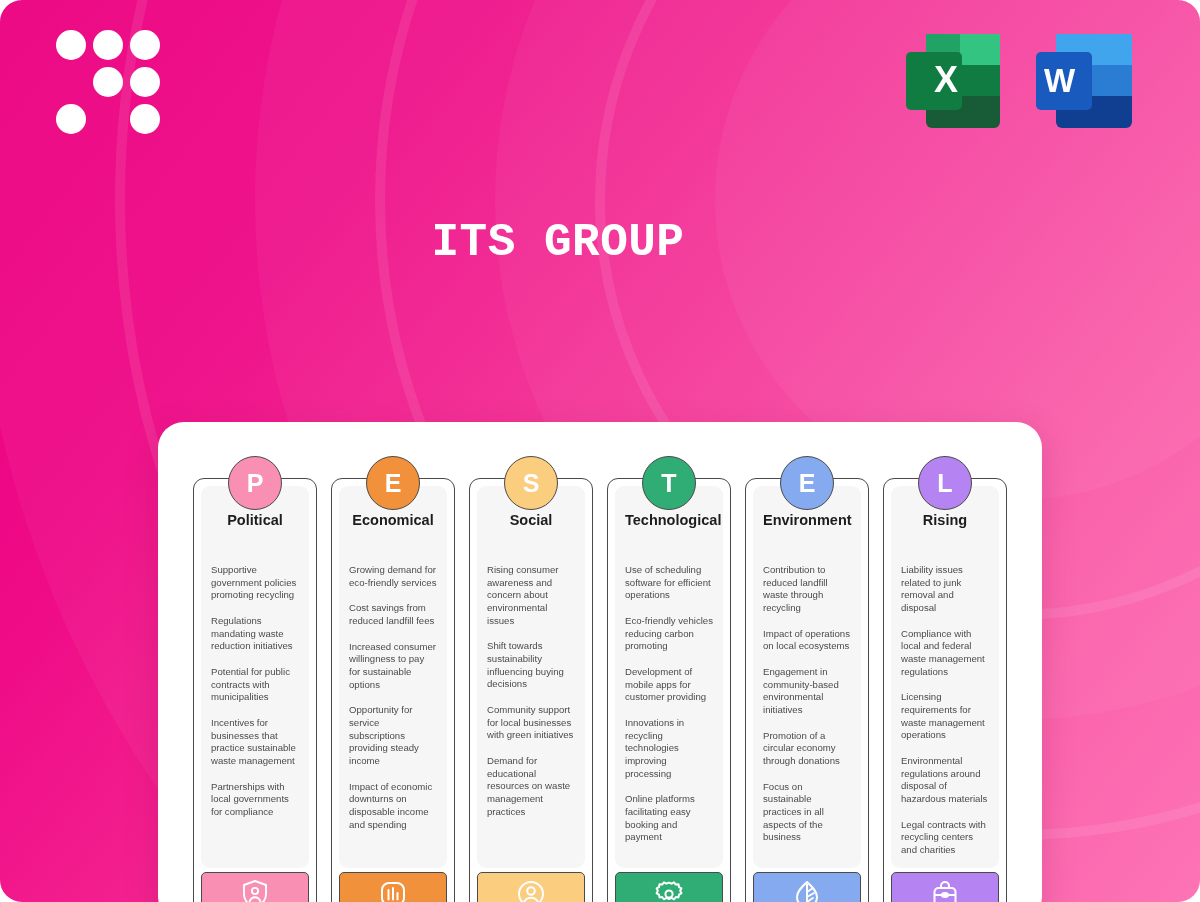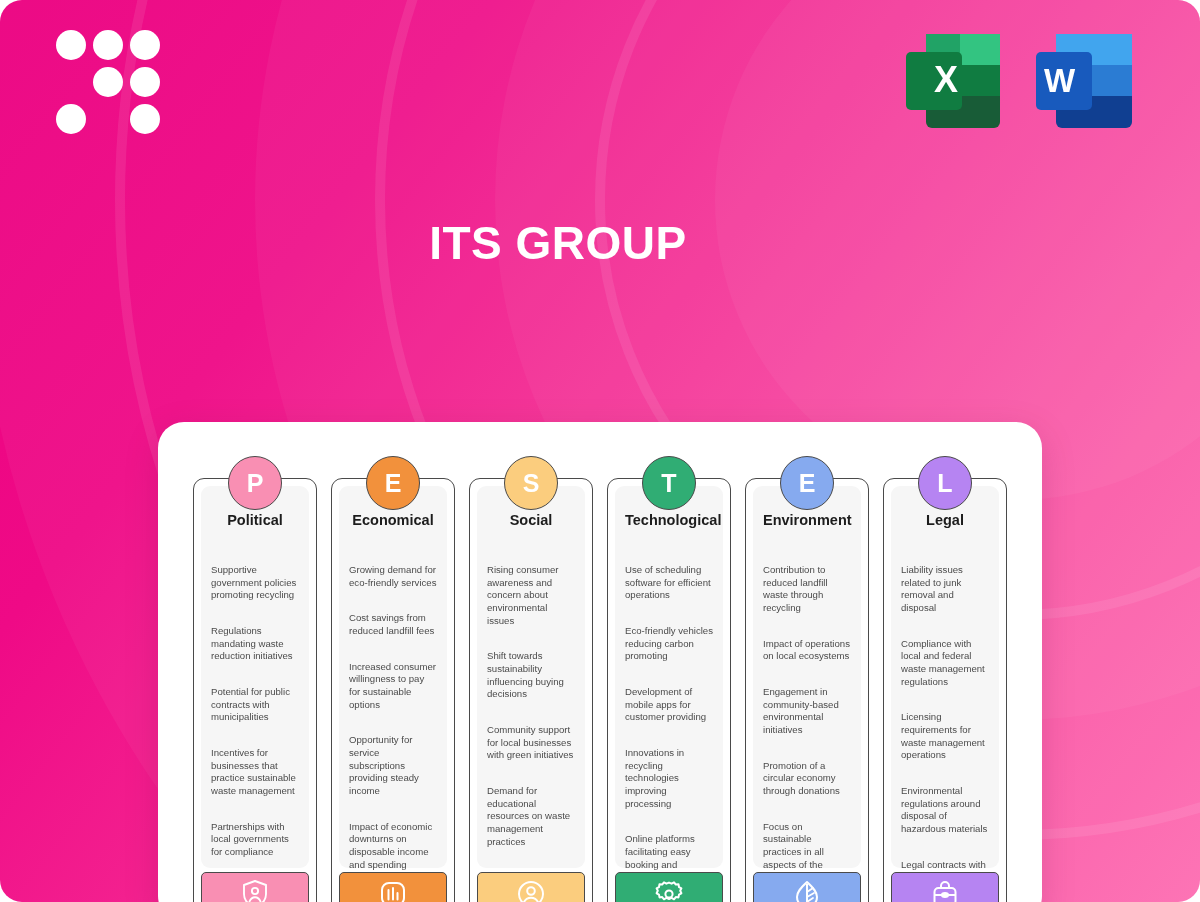--- a/index.html
+++ b/index.html
@@ -40,21 +40,21 @@
 
   
   .office { position:absolute; top:30px; width:102px; height:102px; }
   #excel-icon { left:902px; }
   #word-icon  { left:1034px; }
   .office svg { display:block; width:100%; height:100%; }
 
   
   #headings {
     position:absolute; left:0; top:218px; width:1116px;
-    text-align:center; color:#ffffff;
+    text-align:center; color:#ffffff;font-family:Liberation Mono, monospace;
   }
   #title-line1 {
     font-size:46px; font-weight:bold; letter-spacing:0.5px; line-height:1.12;
   }
   #title-line2 {
     font-size:46px; font-weight:bold; letter-spacing:0.2px; line-height:1.12;
     margin-top:20px;
   }
 
   
@@ -91,21 +91,21 @@
     display:flex; flex-direction:column;
   }
 
   .col-title {
     text-align:center;
     font-size:14.5px; font-weight:bold; color:#1d1d1d;
     margin-bottom:36px;
     white-space:nowrap;
   }
 
-  .bullets { display:flex; flex-direction:column; gap:23px; }
+  .bullets { display:flex; flex-direction:column; gap:13px; }
   .bullet {
     font-size:9.6px; line-height:1.32; color:#4b4b4b;
   }
 
   
   .badge {
     position:absolute; left:50%; top:0; transform:translateX(-50%);
     width:54px; height:54px; border-radius:50%;
     border:1.6px solid #4a4a4a;
     display:flex; align-items:center; justify-content:center;
@@ -281,21 +281,21 @@
                 <line x1="15" y1="18" x2="22" y2="14" stroke="#fff" stroke-width="1.7" stroke-linecap="round"></line>
                 <line x1="15" y1="23" x2="21" y2="19" stroke="#fff" stroke-width="1.7" stroke-linecap="round"></line>
               </svg>
             </div>
           </div>
           <div class="badge" style="background: rgb(134, 170, 239);">E</div>
         </div>
         <div class="col">
           <div class="col-card">
             <div class="col-inner">
-              <div class="col-title">Legal</div>
+              <div class="col-title">Rising</div>
               <div class="bullets">
                 <div class="bullet">Liability issues related to junk removal and disposal</div>
                 <div class="bullet">Compliance with local and federal waste management regulations</div>
                 <div class="bullet">Licensing requirements for waste management operations</div>
                 <div class="bullet">Environmental regulations around disposal of hazardous materials</div>
                 <div class="bullet">Legal contracts with recycling centers and charities</div>
               </div>
             </div>
             <div class="icon-tile" style="background: rgb(182, 132, 242);">
               <svg viewBox="0 0 30 30">

